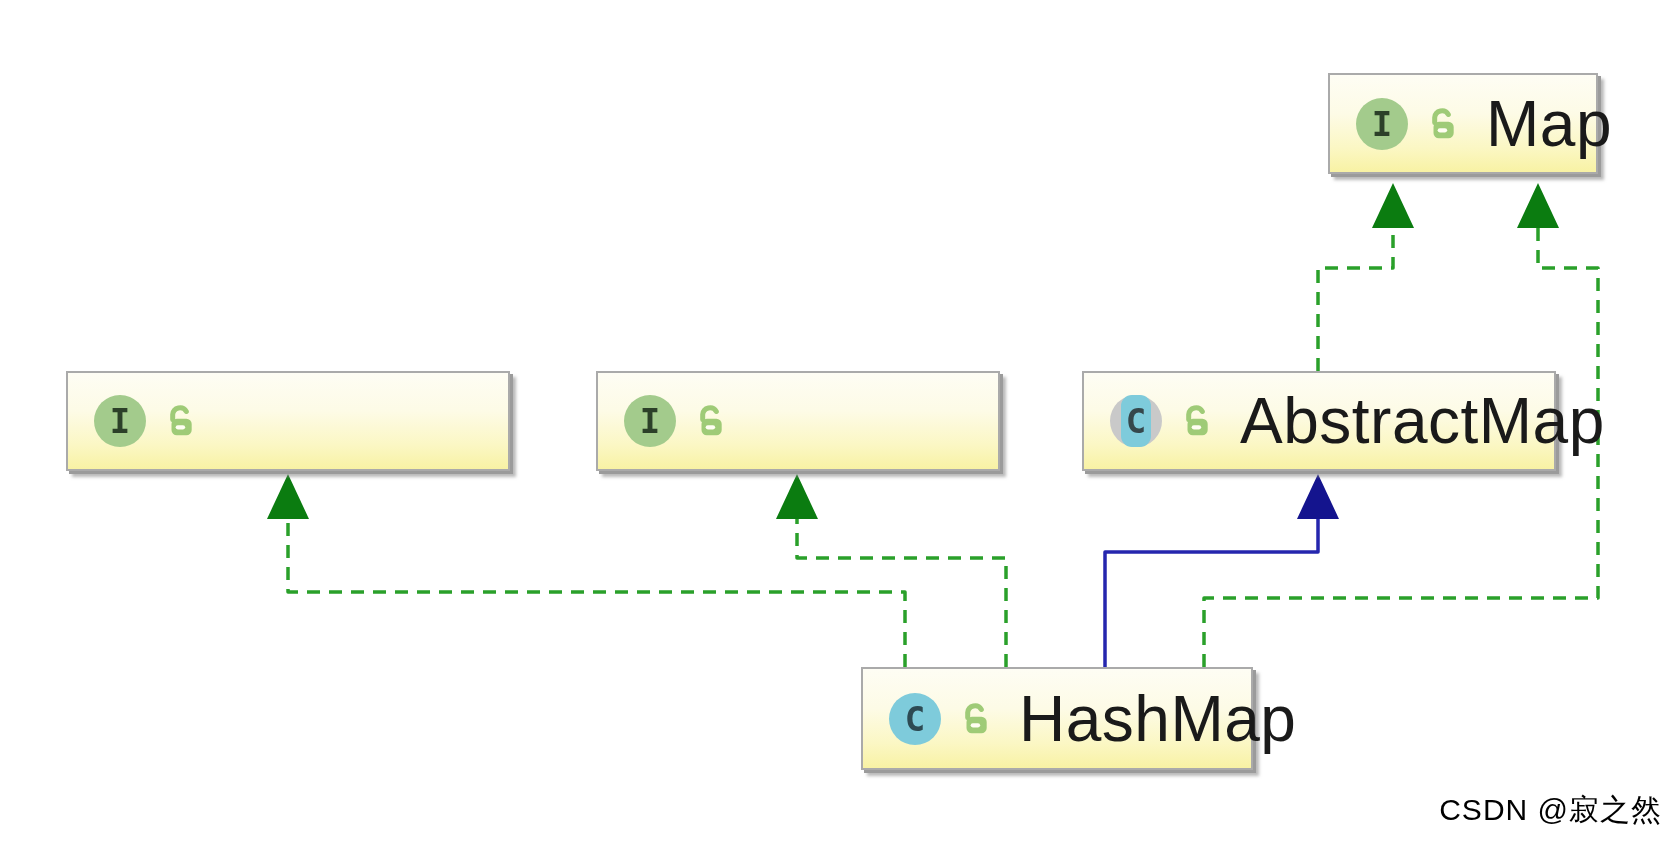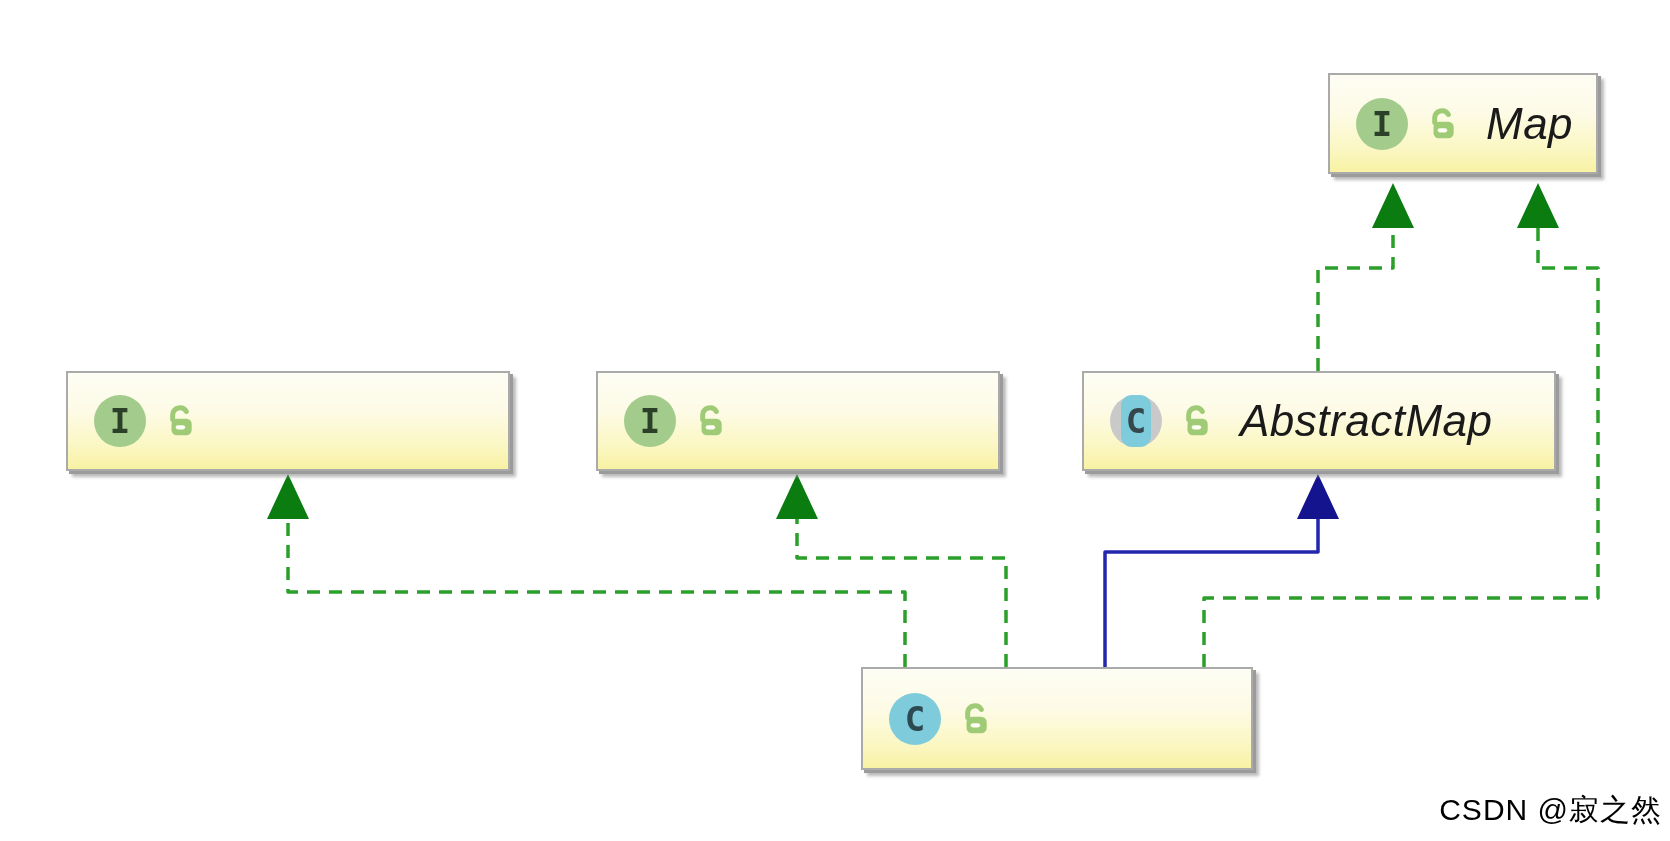--- a/index.html
+++ b/index.html
@@ -51,25 +51,24 @@
   }
   .badge .badge-letter { position: relative; z-index: 1; }
   .lock {
     flex: 0 0 auto;
     margin-left: 16px;
     width: 38px; height: 38px;
     display: block;
   }
   .node-label {
     margin-left: 24px;
-    font-size: 44px;
+    font-size: 64px;
     color: #1a1a1a;
     letter-spacing: 0.5px;
     white-space: nowrap;
-    font-style: italic;
   }
   .watermark {
     position: absolute;
     right: 8px;
     top: 790px;
     font-size: 30px;
     color: #000000;
     letter-spacing: 1px;
   }
 </style>
@@ -135,16 +134,17 @@
       </div>
       <div class="node" style="left: 861px; top: 667px; width: 392px; height: 103px;">
         <span class="badge class">
           <span class="badge-letter">C</span>
         </span>
         <svg class="lock" viewBox="0 0 32 32">
           <path d="M9 15 V10.5 A6.2 6.2 0 0 1 20.5 8" fill="none" stroke="#9fcb77" stroke-width="4.2" stroke-linecap="round"></path>
           <rect x="8" y="14" width="17" height="14" rx="4.5" fill="#9fcb77"></rect>
           <rect x="11.5" y="19.5" width="8" height="3.6" rx="1.8" fill="#fffef2"></rect>
         </svg>
+        <span class="node-label">HashMap</span>
       </div>
     </div>
   <div class="watermark">CSDN @寂之然</div>
 </div>
 
 </body></html>

